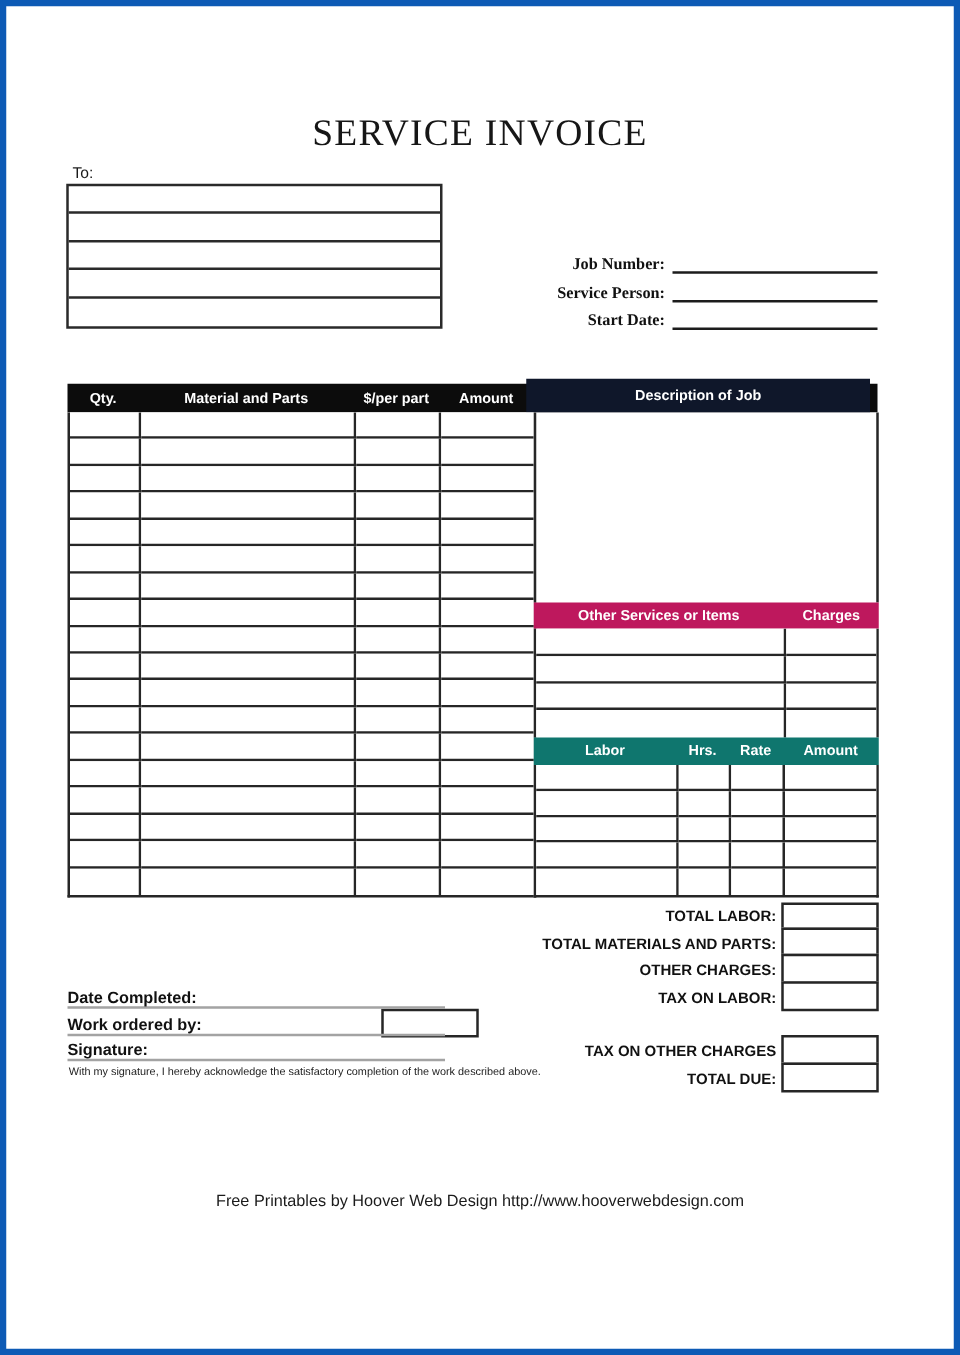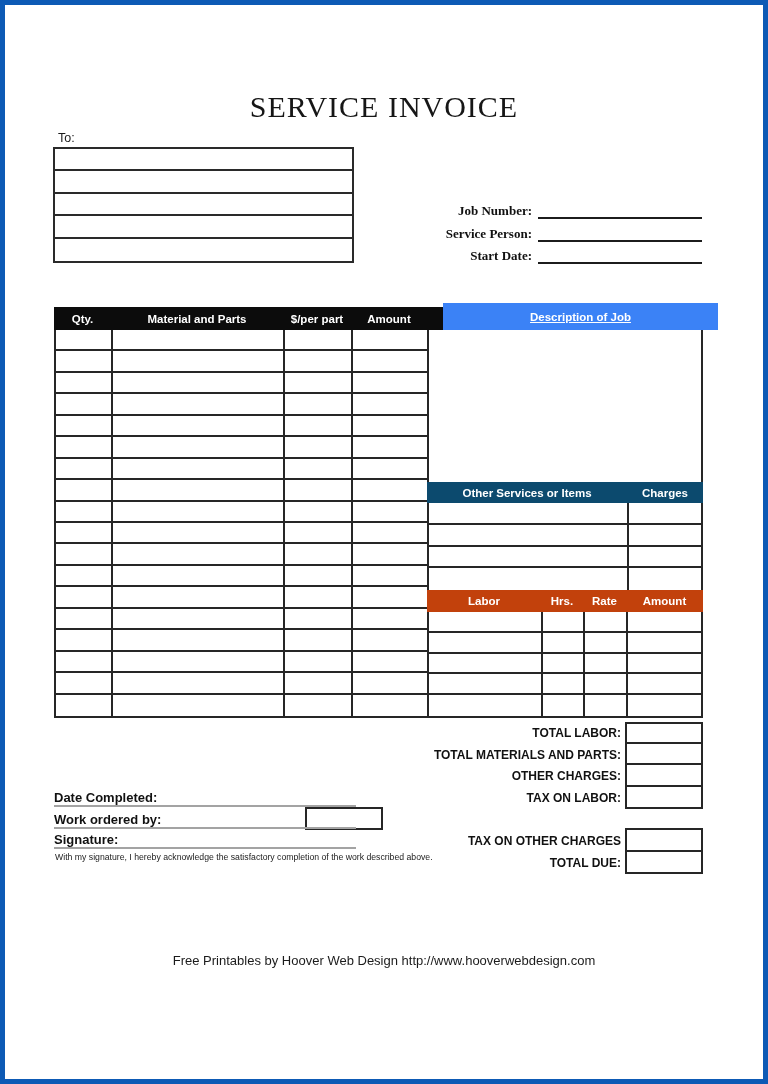--- a/index.html
+++ b/index.html
@@ -34,55 +34,55 @@
     background:#0c0c0c; color:#fff;
   }
   .thead span {
     position:absolute; top:0; height:100%; display:flex; align-items:center; justify-content:center;
     font-weight:bold; font-size:11.5px; white-space:nowrap;
   }
   .h-qty  { left:0;   width:57px; }
   .h-mat  { left:57px;  width:172px; }
   .h-pp   { left:229px; width:68px; }
   .h-amt  { left:297px; width:76px; }
-  .h-desc { left:389px; width:275px; top:-4px !important; height:27px !important; background:#3b82f6;text-decoration:underline; }
+  .h-desc { left:367px; width:275px; top:-4px !important; height:27px !important; background:#0f172a; }
   
   .materials-grid {
     position:absolute; left:49px; top:325px; width:375px; height:388px;
     display:grid; grid-template-columns:57px 172px 68px 1fr; grid-auto-rows:1fr;
     border:2px solid #262626; border-top:none; background:#fff;
   }
   .cell { background:#fff; }
   .br { border-right:2px solid #262626; }
   .bb { border-bottom:2px solid #262626; }
   
   .desc-box {
     position:absolute; left:422px; top:325px; width:276px; height:152px;
     border:2px solid #262626; border-top:none; border-bottom:none; background:#fff;
   }
   
   .os-header {
     position:absolute; left:422px; top:477px; width:276px; height:21px;
-    background:#0c4a6e; color:#fff;
+    background:#be185d; color:#fff;
   }
   .os-header span, .labor-header span {
     position:absolute; top:0; height:100%; display:flex; align-items:center; justify-content:center;
     font-weight:bold; font-size:11.5px; white-space:nowrap;
   }
   .osh-item { left:0; width:200px; }
   .osh-charges { left:200px; width:76px; }
   .os-grid {
     position:absolute; left:422px; top:498px; width:276px; height:87px;
     display:grid; grid-template-columns:200px 1fr; grid-auto-rows:1fr;
     border:2px solid #262626; border-top:none; border-bottom:none; background:#fff;
   }
   
   .labor-header {
     position:absolute; left:422px; top:585px; width:276px; height:22px;
-    background:#c2410c; color:#fff;
+    background:#0f766e; color:#fff;
   }
   .lh-labor { left:0; width:114px; }
   .lh-hrs { left:114px; width:42px; }
   .lh-rate { left:156px; width:43px; }
   .lh-amt { left:199px; width:77px; }
   .labor-grid {
     position:absolute; left:422px; top:607px; width:276px; height:106px;
     display:grid; grid-template-columns:114px 42px 43px 1fr; grid-auto-rows:1fr;
     border:2px solid #262626; border-top:none; background:#fff;
   }

